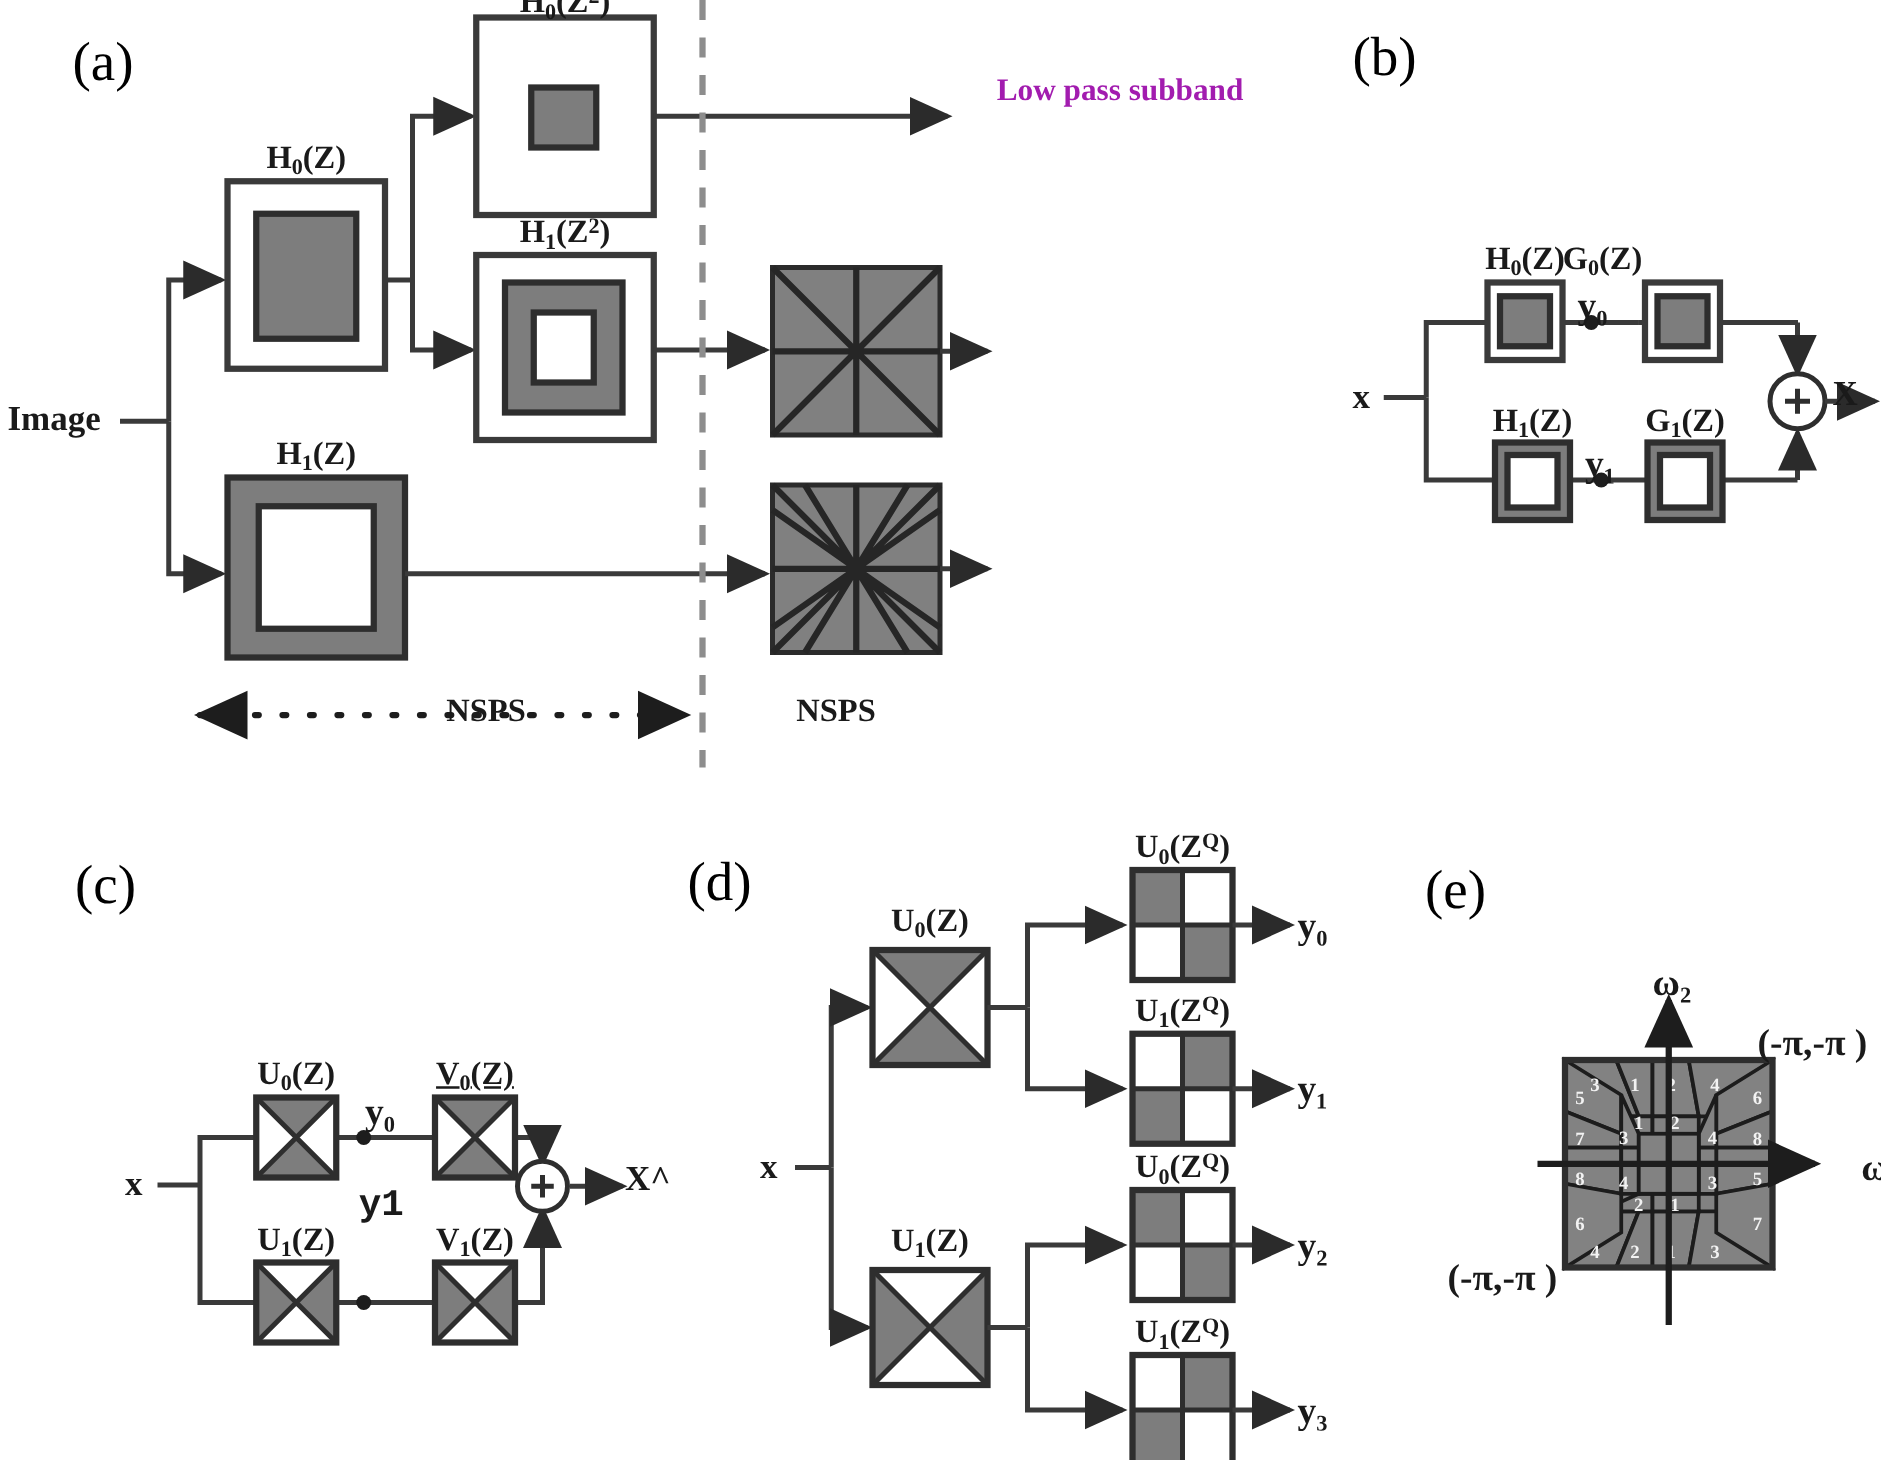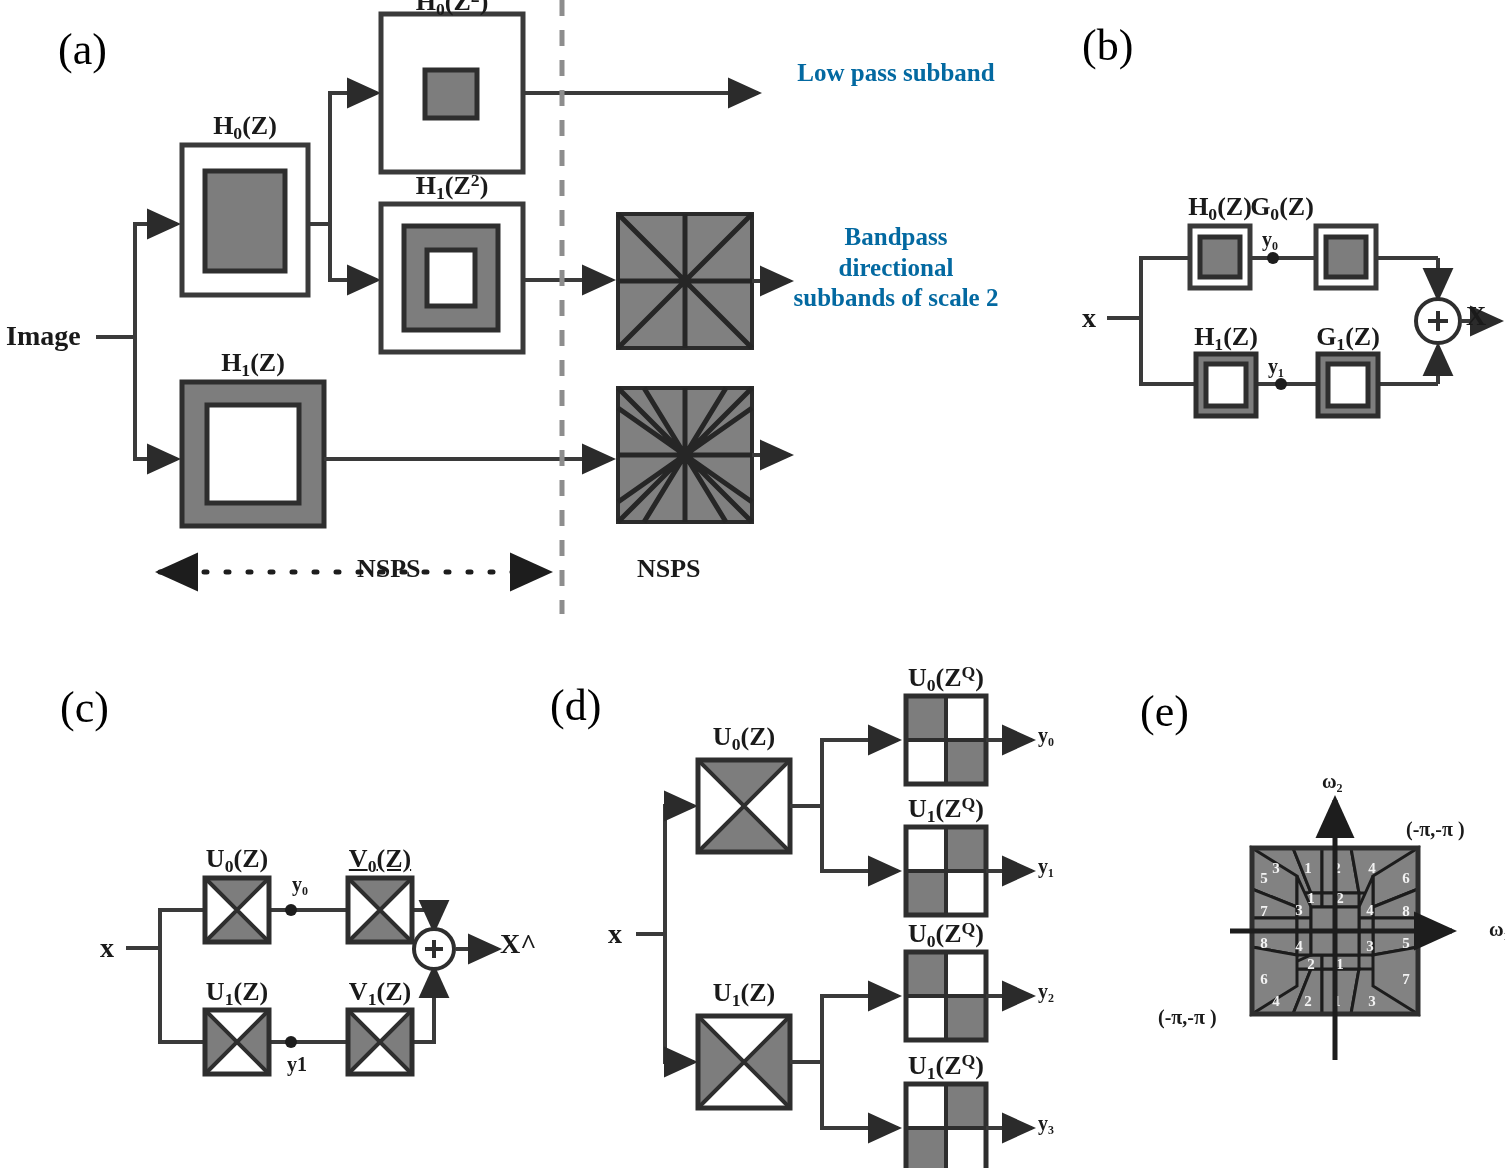--- a/index.html
+++ b/index.html
@@ -4,27 +4,27 @@
 <style>
   html,body{margin:0;padding:0;background:#fff;}
   body{width:1505px;height:1168px;position:relative;overflow:hidden;
        font-family:"Liberation Serif",serif;color:#111;}
   .fig{position:absolute;left:0;top:0;width:1505px;height:1168px;}
   .panel-label{position:absolute;font-family:"Liberation Serif",serif;
        font-size:44px;color:#000;line-height:1;}
   .lbl{position:absolute;font-family:"Liberation Serif",serif;font-weight:bold;
        color:#1a1a1a;line-height:1.15;}
   .lbl.blk{font-size:26px;}
-  .lbl.sm{font-size:20px;}
+  .lbl.sm{font-size:30px;}
   .lbl.big{font-size:28px;}
   .lbl.ctr{text-align:center;}
   .lbl sub{font-size:0.68em;vertical-align:-0.28em;}
   .lbl sup{font-size:0.68em;vertical-align:0.45em;}
   .rtext{position:absolute;font-family:"Liberation Serif",serif;font-weight:bold;
-       font-size:25px;text-align:center;line-height:1.22;color:#0369a1;}
+       font-size:25px;text-align:center;line-height:1.22;color:#a21caf;}
   svg{position:absolute;left:0;top:0;overflow:visible;}
   .wire{stroke:#3a3a3a;stroke-width:4;fill:none;}
   .box-out{fill:#fff;stroke:#3a3a3a;stroke-width:5;}
   .box-gray{fill:#7d7d7d;stroke:#2e2e2e;stroke-width:5;}
   .box-white{fill:#fff;stroke:#2e2e2e;stroke-width:5;}
   .sub-gray{fill:#808080;stroke:#2b2b2b;stroke-width:4;}
   .spoke{stroke:#262626;stroke-width:5;fill:none;}
   .tri-g{fill:#7d7d7d;}
   .tri-w{fill:#fff;}
   .xframe{fill:none;stroke:#2e2e2e;stroke-width:5;}
@@ -110,21 +110,20 @@
     <path class="dotarrow" d="M160,572 L548,572" marker-start="url(#arl)" marker-end="url(#ar2)"></path>
   </svg>
 
   <div class="lbl blk ctr" style="left:158px;top:111px;width:174px;">H<sub>0</sub>(Z)</div>
   <div class="lbl blk ctr" style="left:166px;top:348px;width:174px;">H<sub>1</sub>(Z)</div>
   <div class="lbl blk ctr" style="left:365px;top:-14px;width:174px;">H<sub>0</sub>(Z<sup>2</sup>)</div>
   <div class="lbl blk ctr" style="left:365px;top:170px;width:174px;">H<sub>1</sub>(Z<sup>2</sup>)</div>
   <div class="lbl big" style="left:6px;top:320px;">Image</div>
 
   <div class="rtext" style="left:786px;top:58px;width:220px;">Low pass subband</div>
-  <div class="rtext" style="left:790px;top:222px;width:212px;">Bandpass directional subbands of scale 2</div>
 
   <div class="lbl blk" style="left:357px;top:554px;font-family:Liberation Serif, serif;">NSPS</div>
   <div class="lbl blk" style="left:637px;top:554px;">NSPS</div>
 
   <svg width="1505" height="1168">
 
     <path class="wire" d="M1107,318 L1141,318"></path>
     <path class="wire" d="M1141,318 L1141,258 L1190,258"></path>
     <path class="wire" d="M1141,318 L1141,384 L1197,384"></path>
 
@@ -224,21 +223,21 @@
 
     <circle class="sumc" cx="434" cy="949" r="20"></circle>
     <path class="xline" d="M425,949 L443,949 M434,940 L434,958"></path>
   </svg>
 
   <div class="lbl blk ctr" style="left:172px;top:844px;width:130px;">U<sub>0</sub>(Z)</div>
   <div class="lbl blk ctr" style="left:315px;top:844px;width:130px;text-decoration:underline;">V<sub>0</sub>(Z)</div>
   <div class="lbl blk ctr" style="left:172px;top:977px;width:130px;">U<sub>1</sub>(Z)</div>
   <div class="lbl blk ctr" style="left:315px;top:977px;width:130px;">V<sub>1</sub>(Z)</div>
   <div class="lbl sm" style="left:292px;top:873px;">y₀</div>
-  <div class="lbl sm" style="left:287px;top:1053px;">y1</div>
+  <div class="lbl sm" style="left:287px;top:948px;font-family:Liberation Mono, monospace;">y1</div>
   <div class="lbl big" style="left:100px;top:932px;">x</div>
   <div class="lbl big" style="left:500px;top:928px;">X^</div>
 
   <svg width="1505" height="1168">
     <path class="wire" d="M636,934 L665,934"></path>
     <path class="wire" d="M665,934 L665,806 L694,806" marker-end="url(#ar)"></path>
     <path class="wire" d="M665,934 L665,1062 L694,1062" marker-end="url(#ar)"></path>
 
     <g>
       <rect class="tri-w" x="698" y="760" width="92" height="92"></rect>

